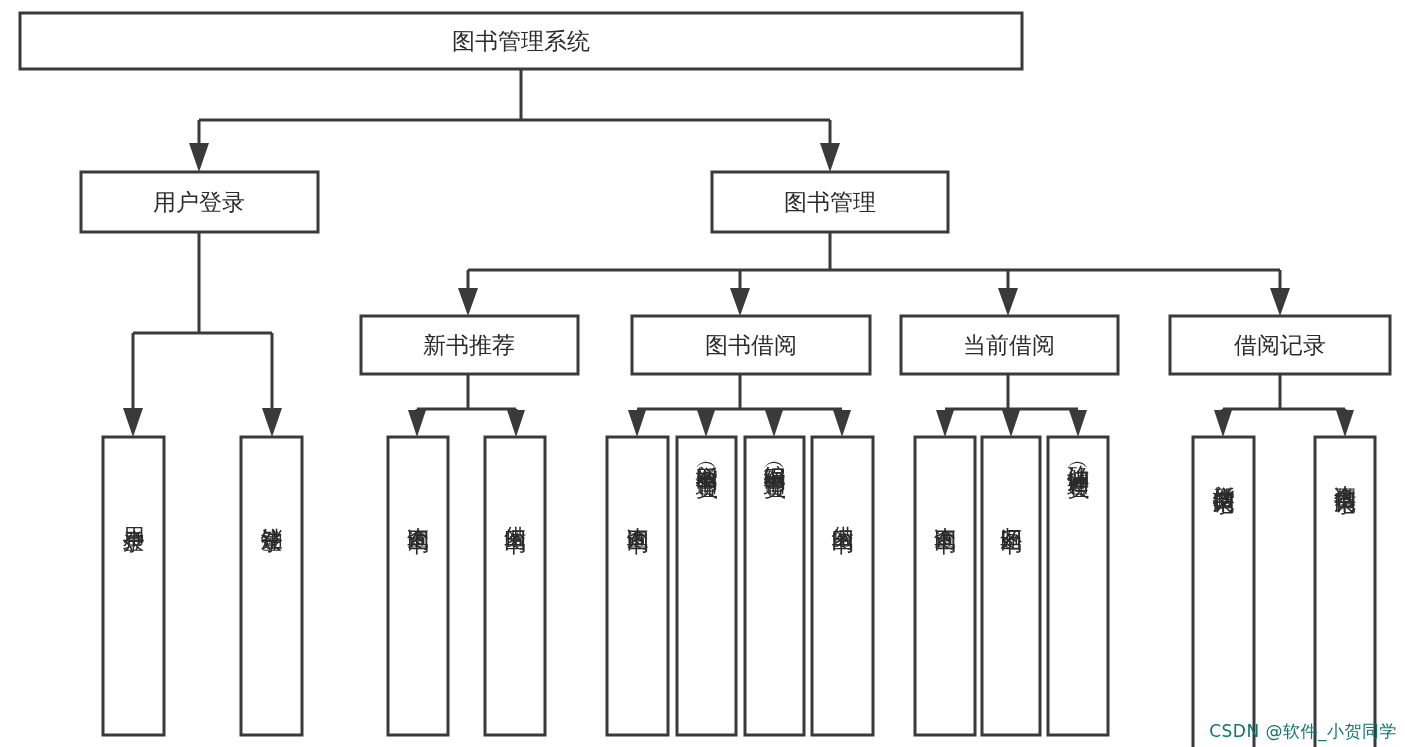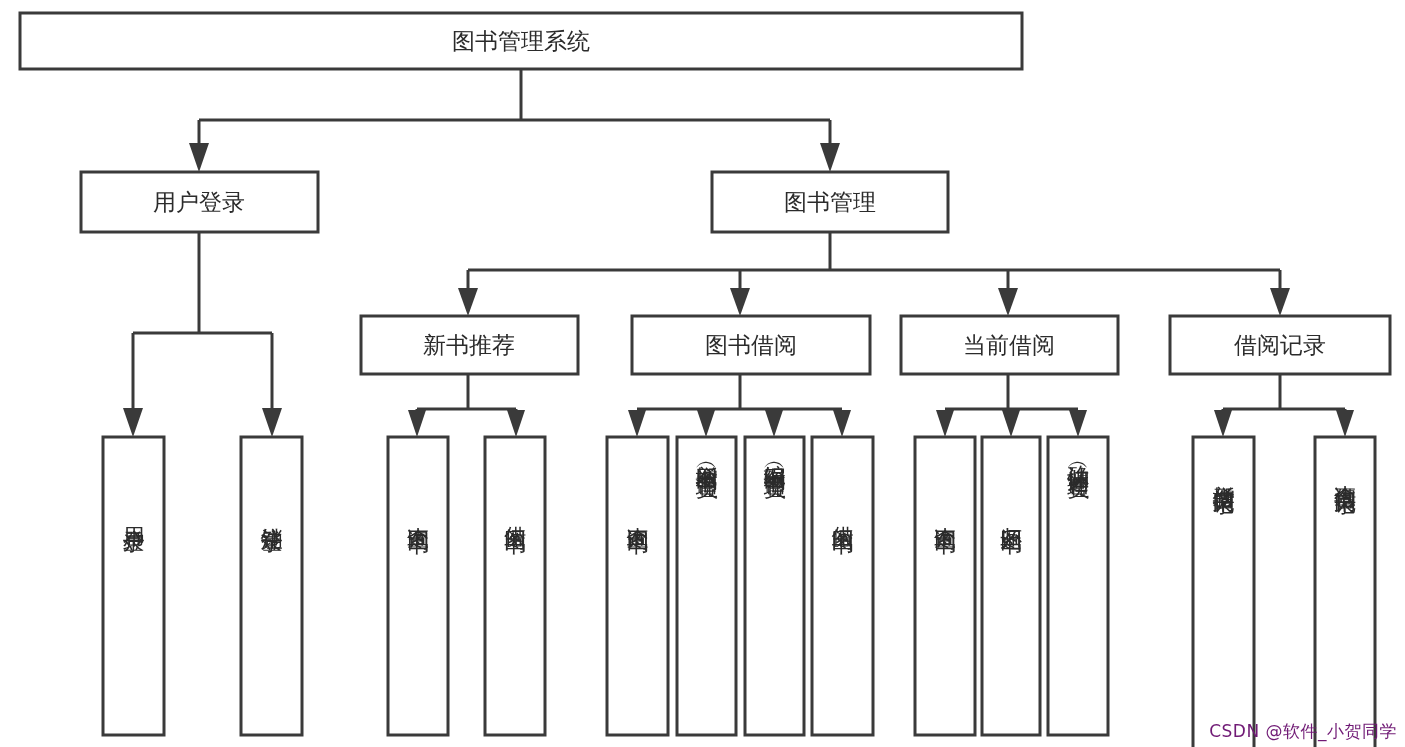--- a/index.html
+++ b/index.html
@@ -64,21 +64,21 @@
     letter-spacing: 2px;
     color: #2b2b2b;
     white-space: nowrap;
   }
   #watermark {
     position: absolute;
     right: 8px;
     bottom: 4px;
     font-family: "DejaVu Sans", "Liberation Sans", sans-serif;
     font-size: 17px;
-    color: #701a75;
+    color: #0f766e;
     letter-spacing: 0.5px;
     white-space: nowrap;
   }
 </style>
 </head>
 <body>
 
 <div id="diagram-root">
 
   <svg class="flowchart" viewBox="0 0 1405 747">

